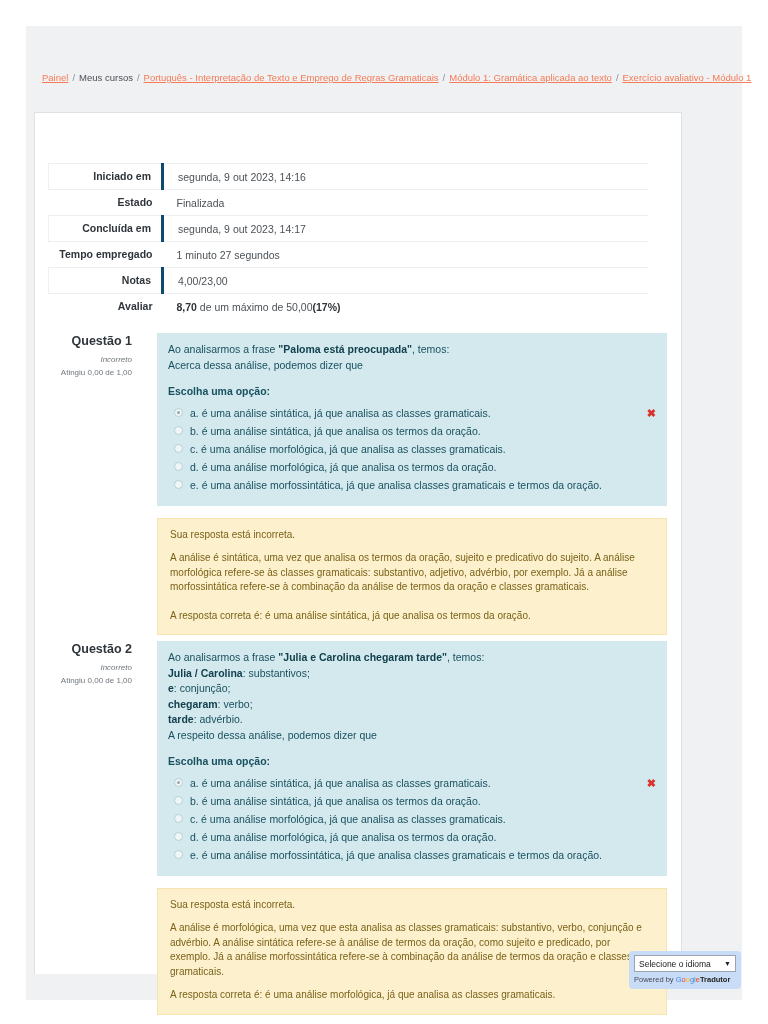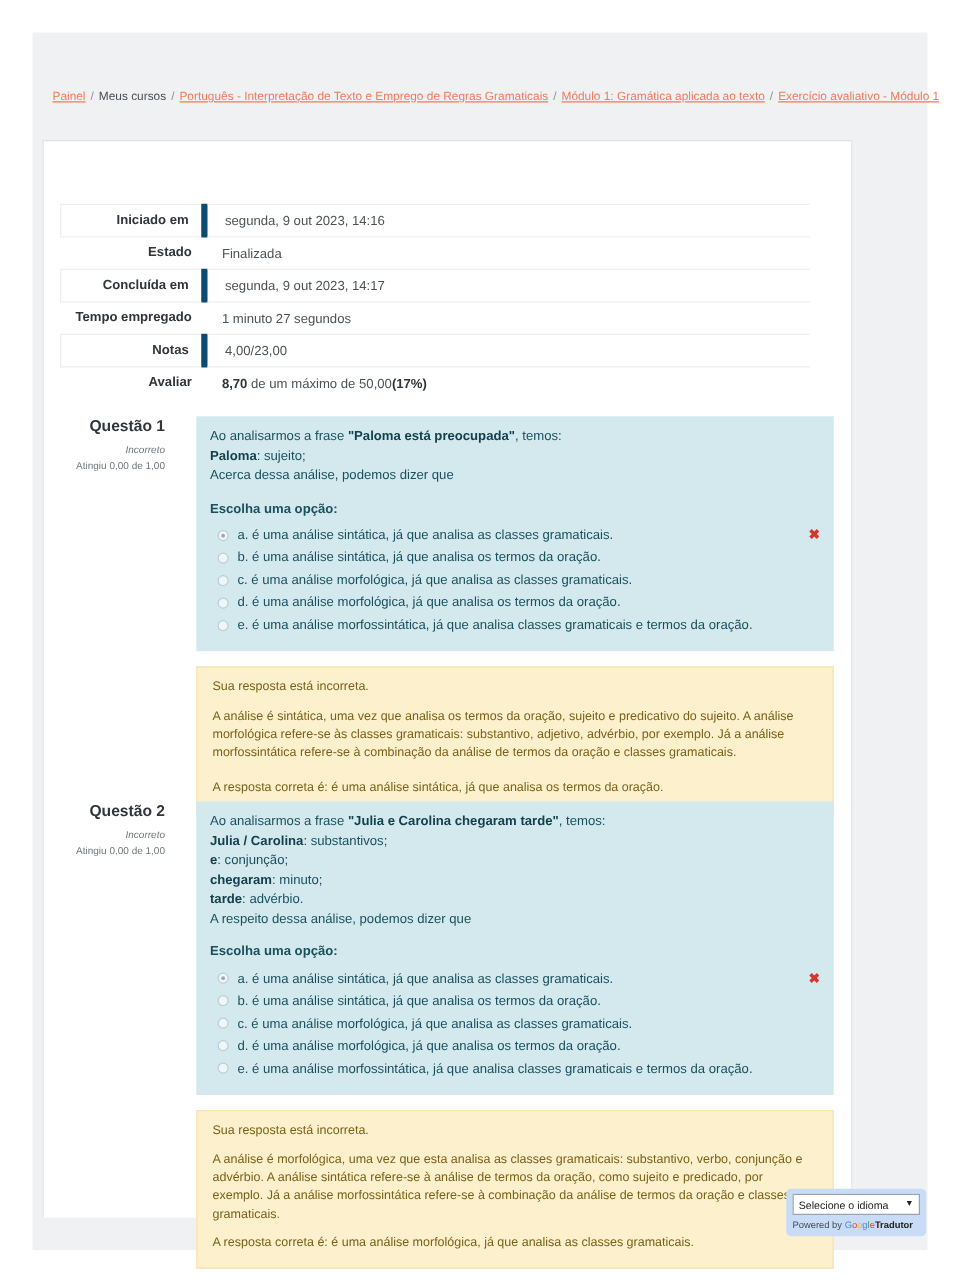--- a/index.html
+++ b/index.html
@@ -90,21 +90,21 @@
   .summary td.lbl {
     width: 92px;
     text-align: right;
     font-weight: bold;
     color: #2f353b;
     white-space: normal;
     line-height: 13px;
   }
   .summary tr.striped td.lbl {
     border-left: 1px solid #edeff1;
-    border-right: 5px solid #0c4a6e;
+    border-right: 3px solid #0c4a6e;
   }
   .summary td.val {
     color: #4c5257;
     padding-left: 14px;
   }
   .summary td.val b { color: #2f353b; }
 
   
   .qblock {
     position: absolute;
@@ -291,21 +291,20 @@
 <div id="questions-host">
     <div class="qblock" style="top: 333px;">
       <div class="qinfo">
         <div class="qnum">Questão 1</div>
         <div class="qstate">Incorreto</div>
         <div class="qgrade">Atingiu 0,00 de 1,00</div>
       </div>
       <div class="qbody">
         <div class="qtext">
           <div><span>Ao analisarmos a frase </span><b>"Paloma está preocupada"</b><span>, temos:</span></div>
-          <div><b>Paloma</b><span>: sujeito;</span></div>
           <div>Acerca dessa análise, podemos dizer que</div>
           <span class="prompt">Escolha uma opção:</span>
           <ul class="opt-list">
             <li class="opt">
               <span class="radio checked"></span>
               <span class="opt-text">a. é uma análise sintática, já que analisa as classes gramaticais.</span>
               <span class="mark-wrong">✖</span>
             </li>
             <li class="opt">
               <span class="radio"></span>
@@ -336,21 +335,21 @@
       <div class="qinfo">
         <div class="qnum">Questão 2</div>
         <div class="qstate">Incorreto</div>
         <div class="qgrade">Atingiu 0,00 de 1,00</div>
       </div>
       <div class="qbody">
         <div class="qtext">
           <div><span>Ao analisarmos a frase </span><b>"Julia e Carolina chegaram tarde"</b><span>, temos:</span></div>
           <div><b>Julia / Carolina</b><span>: substantivos;</span></div>
           <div><b>e</b><span>: conjunção;</span></div>
-          <div><b>chegaram</b><span>: minuto;</span></div>
+          <div><b>chegaram</b><span>: verbo;</span></div>
           <div><b>tarde</b><span>: advérbio.</span></div>
           <div>A respeito dessa análise, podemos dizer que</div>
           <span class="prompt">Escolha uma opção:</span>
           <ul class="opt-list">
             <li class="opt">
               <span class="radio checked"></span>
               <span class="opt-text">a. é uma análise sintática, já que analisa as classes gramaticais.</span>
               <span class="mark-wrong">✖</span>
             </li>
             <li class="opt">

